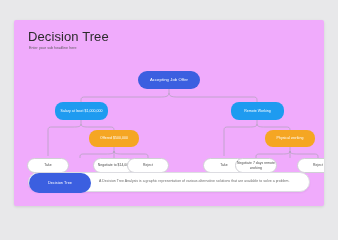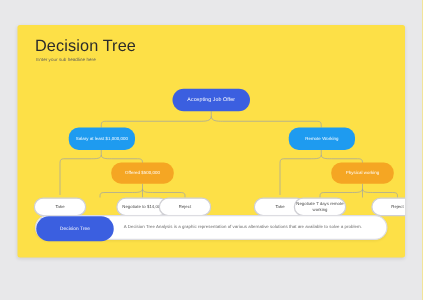--- a/index.html
+++ b/index.html
@@ -3,21 +3,21 @@
 <meta charset="utf-8">
 <style>
   html,body{margin:0;padding:0;}
   body{
     width:338px;height:225px;overflow:hidden;
     background:#e8e8ea;
     font-family:"Liberation Sans", sans-serif;
   }
   .slide{
     position:absolute;left:14px;top:20px;width:310px;height:186px;
-    background:#fde047;border-radius:2px;
+    background:#f0abfc;border-radius:2px;
     box-shadow:0 1px 3px rgba(0,0,0,0.10);
     overflow:hidden;
   }
   .title{
     position:absolute;left:14px;top:9px;
     font-size:13px;color:#2b2b2b;letter-spacing:0.1px;
   }
   .subtitle{
     position:absolute;left:15px;top:26px;
     font-size:3.6px;color:#5a5a5a;letter-spacing:0.05px;

